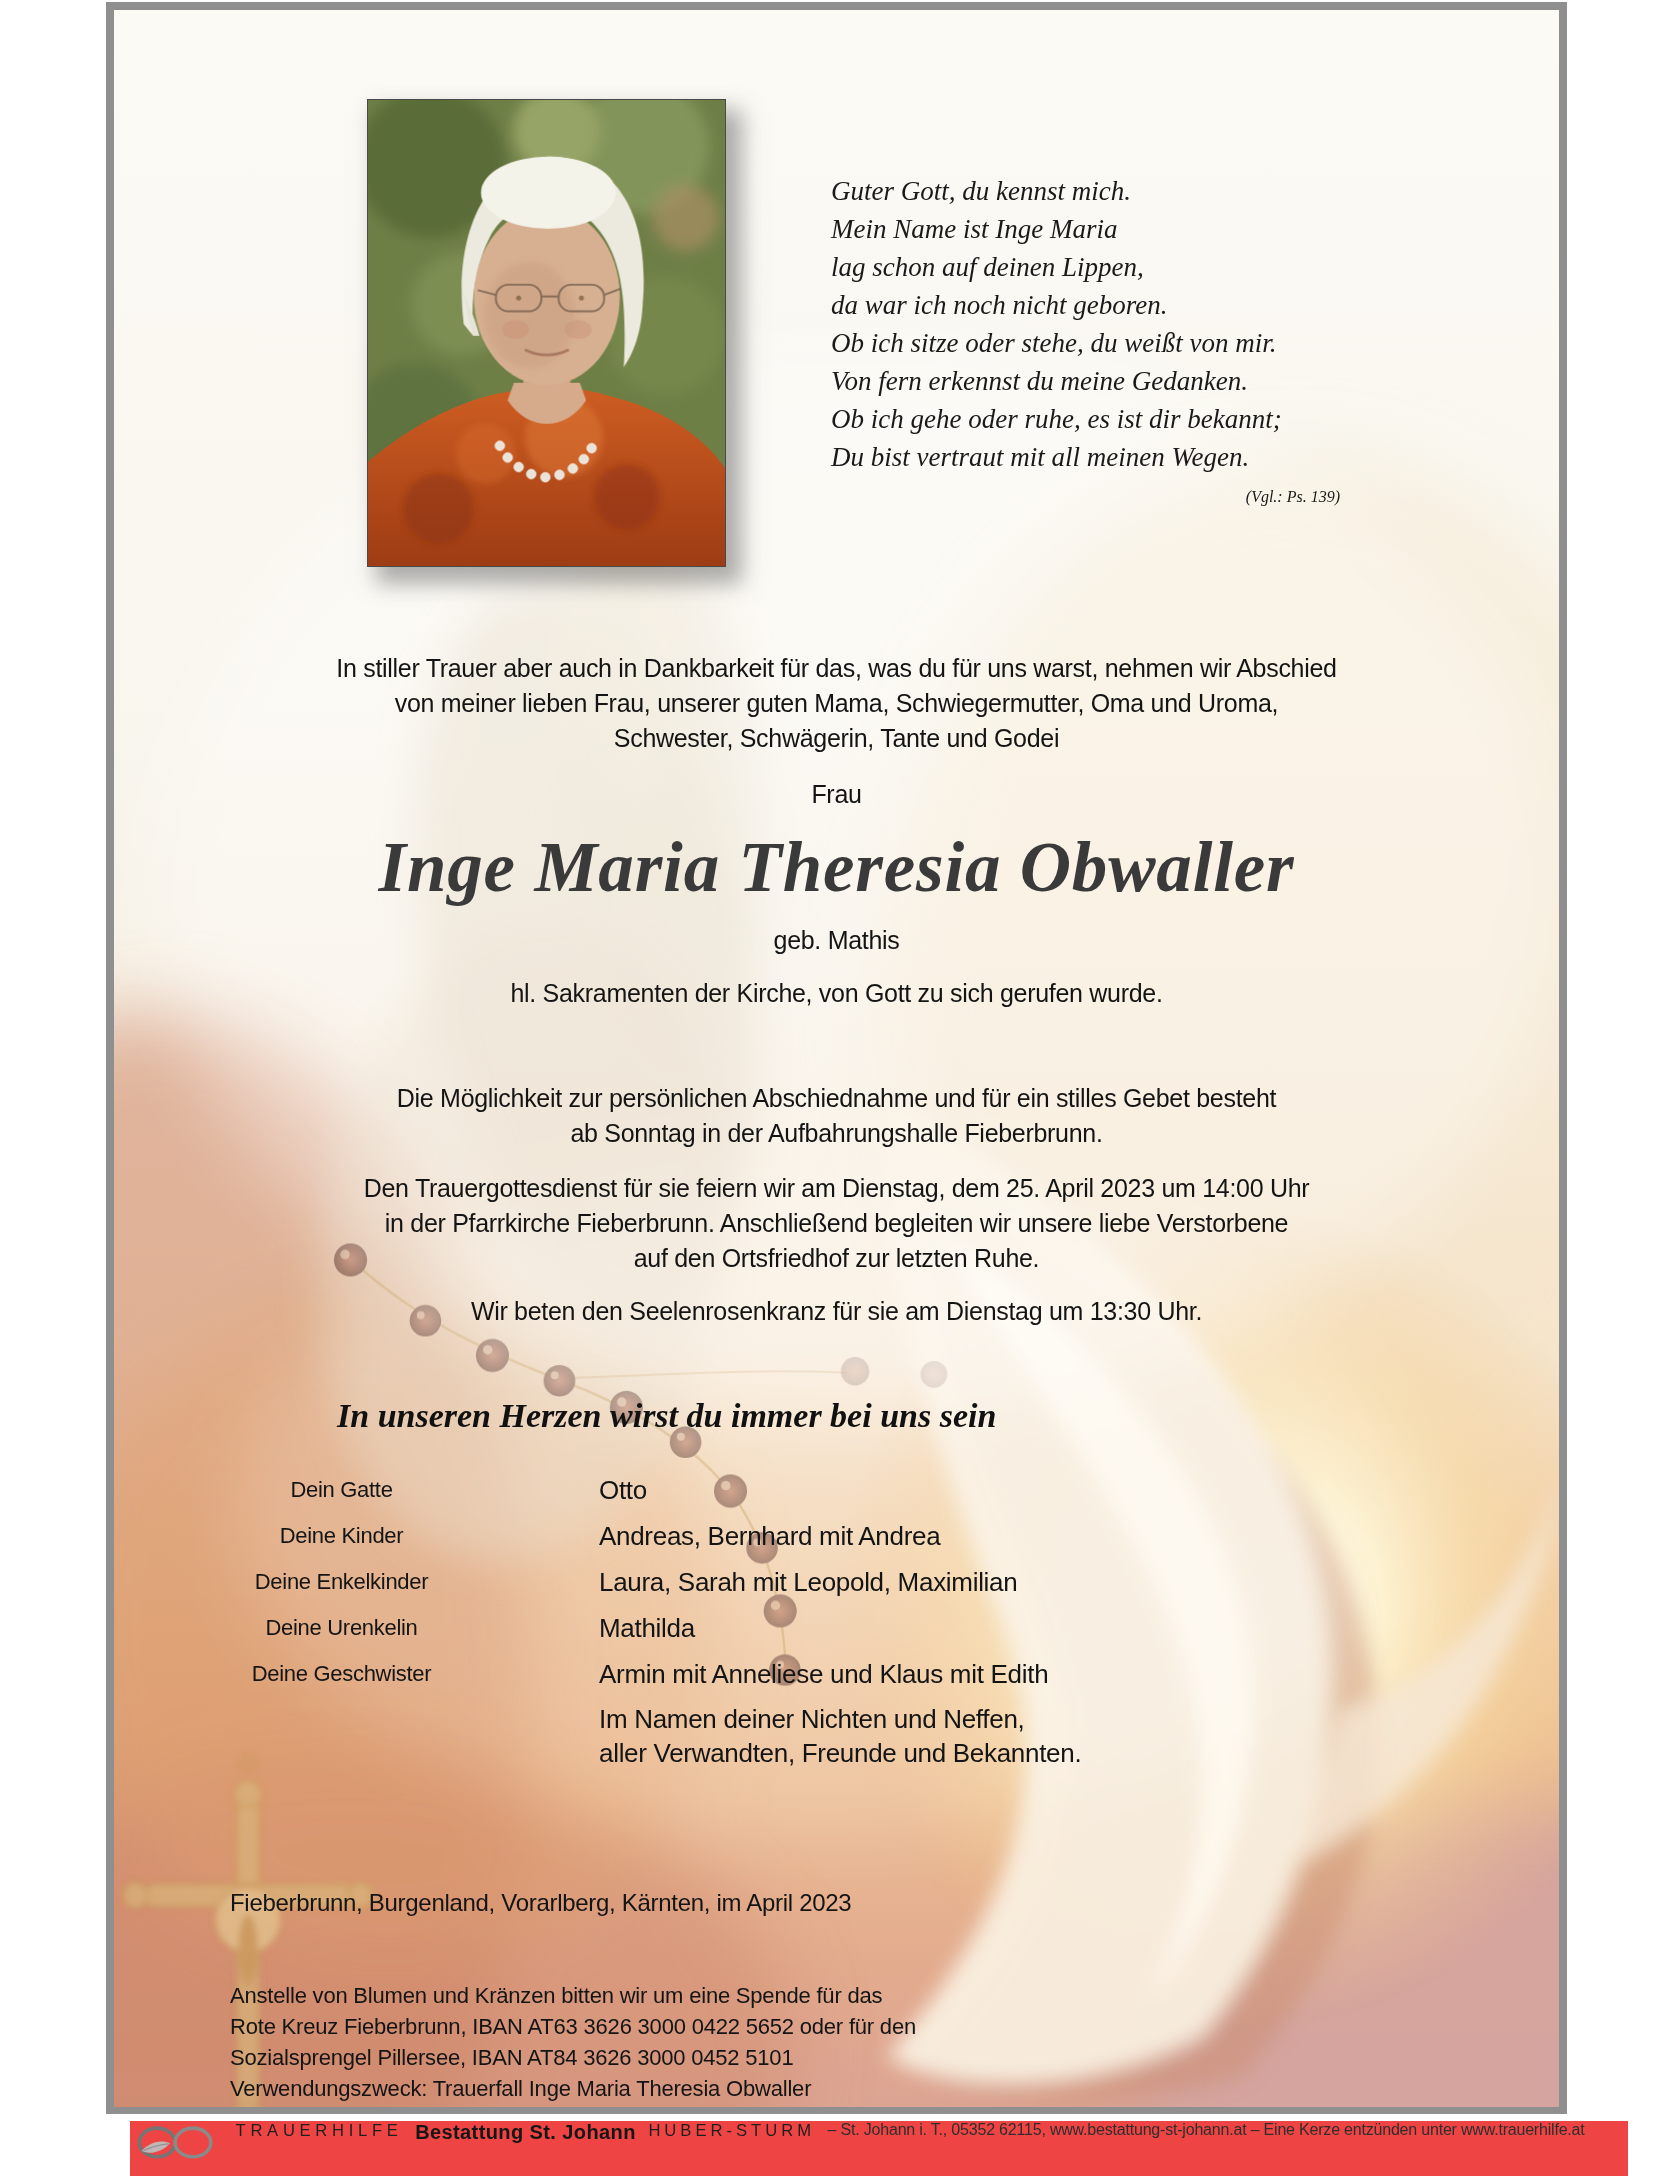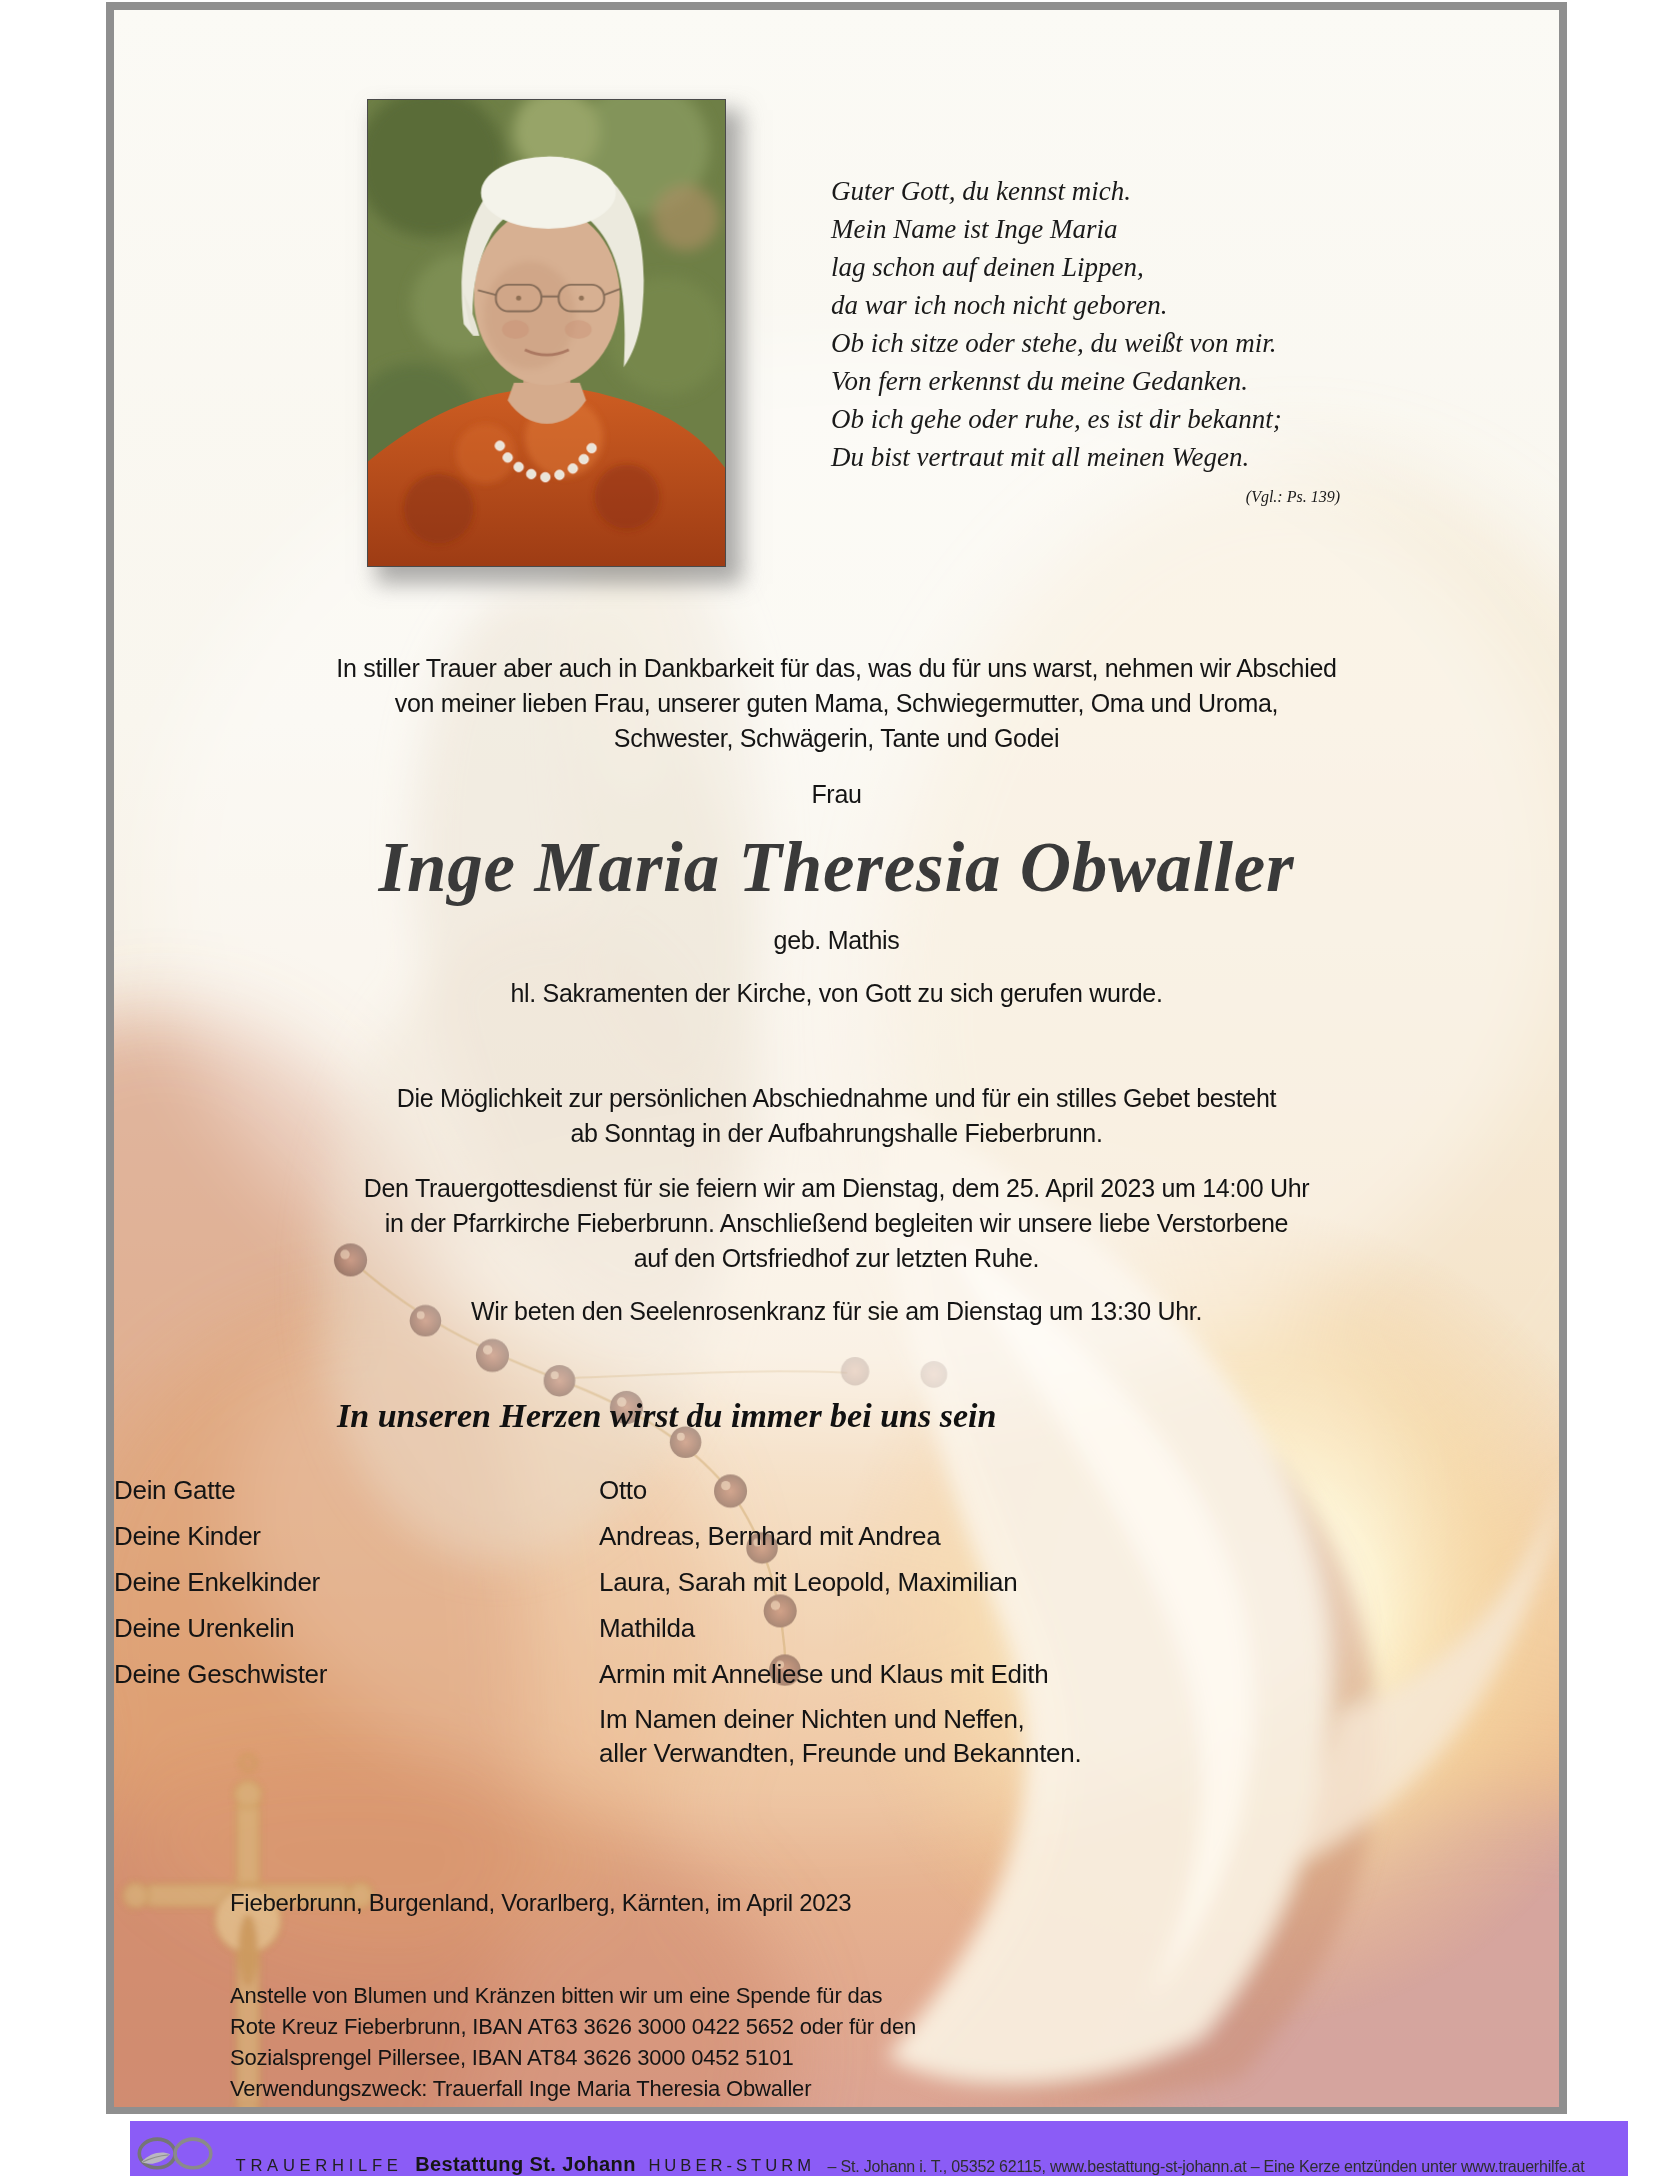--- a/index.html
+++ b/index.html
@@ -59,32 +59,32 @@
   .rosary-line{top:1294px;}
 
   .heart{
     left:337px;top:1394px;width:1280px;text-align:left;
     font-family:"Liberation Serif",serif;font-style:italic;font-weight:700;
     font-size:34px;line-height:44px;color:#111;
   }
 
   .family{left:114px;top:1467px;width:1183px;}
   .family-row{display:flex;height:46px;align-items:center;}
-  .family-label{width:455px;text-align:left;font-size:26px;letter-spacing:-0.3px;}
+  .family-label{width:455px;text-align:center;font-size:22px;letter-spacing:-0.3px;}
   .family-value{margin-left:30px;text-align:left;font-size:26px;letter-spacing:-0.3px;}
 
   .addendum{left:599px;top:1702px;text-align:left;font-size:26px;line-height:34px;letter-spacing:-0.3px;}
 
   .closing{left:230px;top:1889px;text-align:left;font-size:24px;letter-spacing:-0.3px;}
 
   .donation{left:230px;top:1980px;text-align:left;font-size:22px;line-height:31px;letter-spacing:-0.2px;}
 
   .footer{
     position:absolute;left:130px;top:2121px;width:1498px;height:55px;
-    display:flex;align-items:flex-end;gap:12.6px;background:#8b5cf6;
+    display:flex;align-items:flex-start;gap:12.6px;background:#ef4444;
   }
   .footer .logo{flex:0 0 auto;width:93px;height:44px;}
   .brand-small{font-size:16.6px;letter-spacing:4.7px;color:#1f1f1f;white-space:nowrap;}
   .brand-bold{font-size:20px;font-weight:700;color:#161616;white-space:nowrap;letter-spacing:0.4px;}
   .brand-name2{font-size:16.6px;letter-spacing:4px;color:#1f1f1f;white-space:nowrap;}
   .contact{font-size:16px;color:#2e2e2e;white-space:nowrap;letter-spacing:-0.2px;}
 </style>
 </head>
 <body>
 

